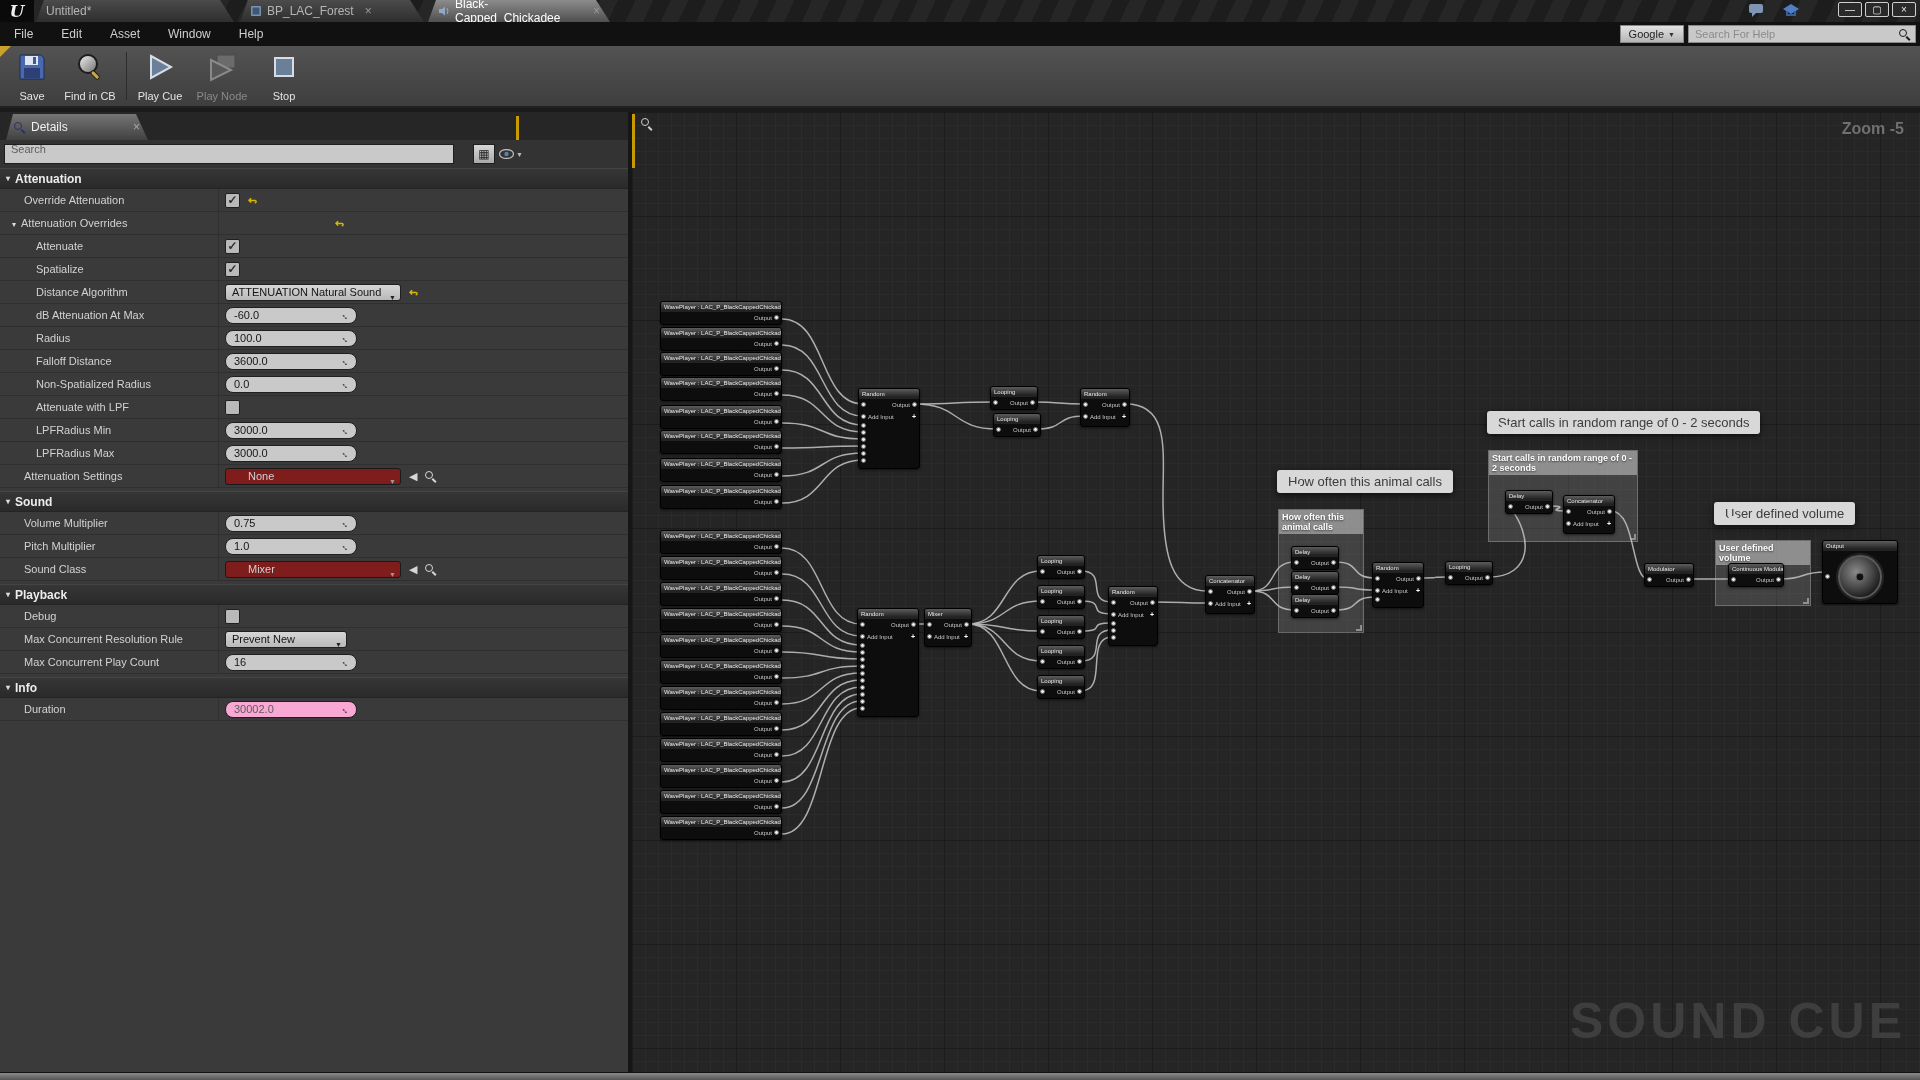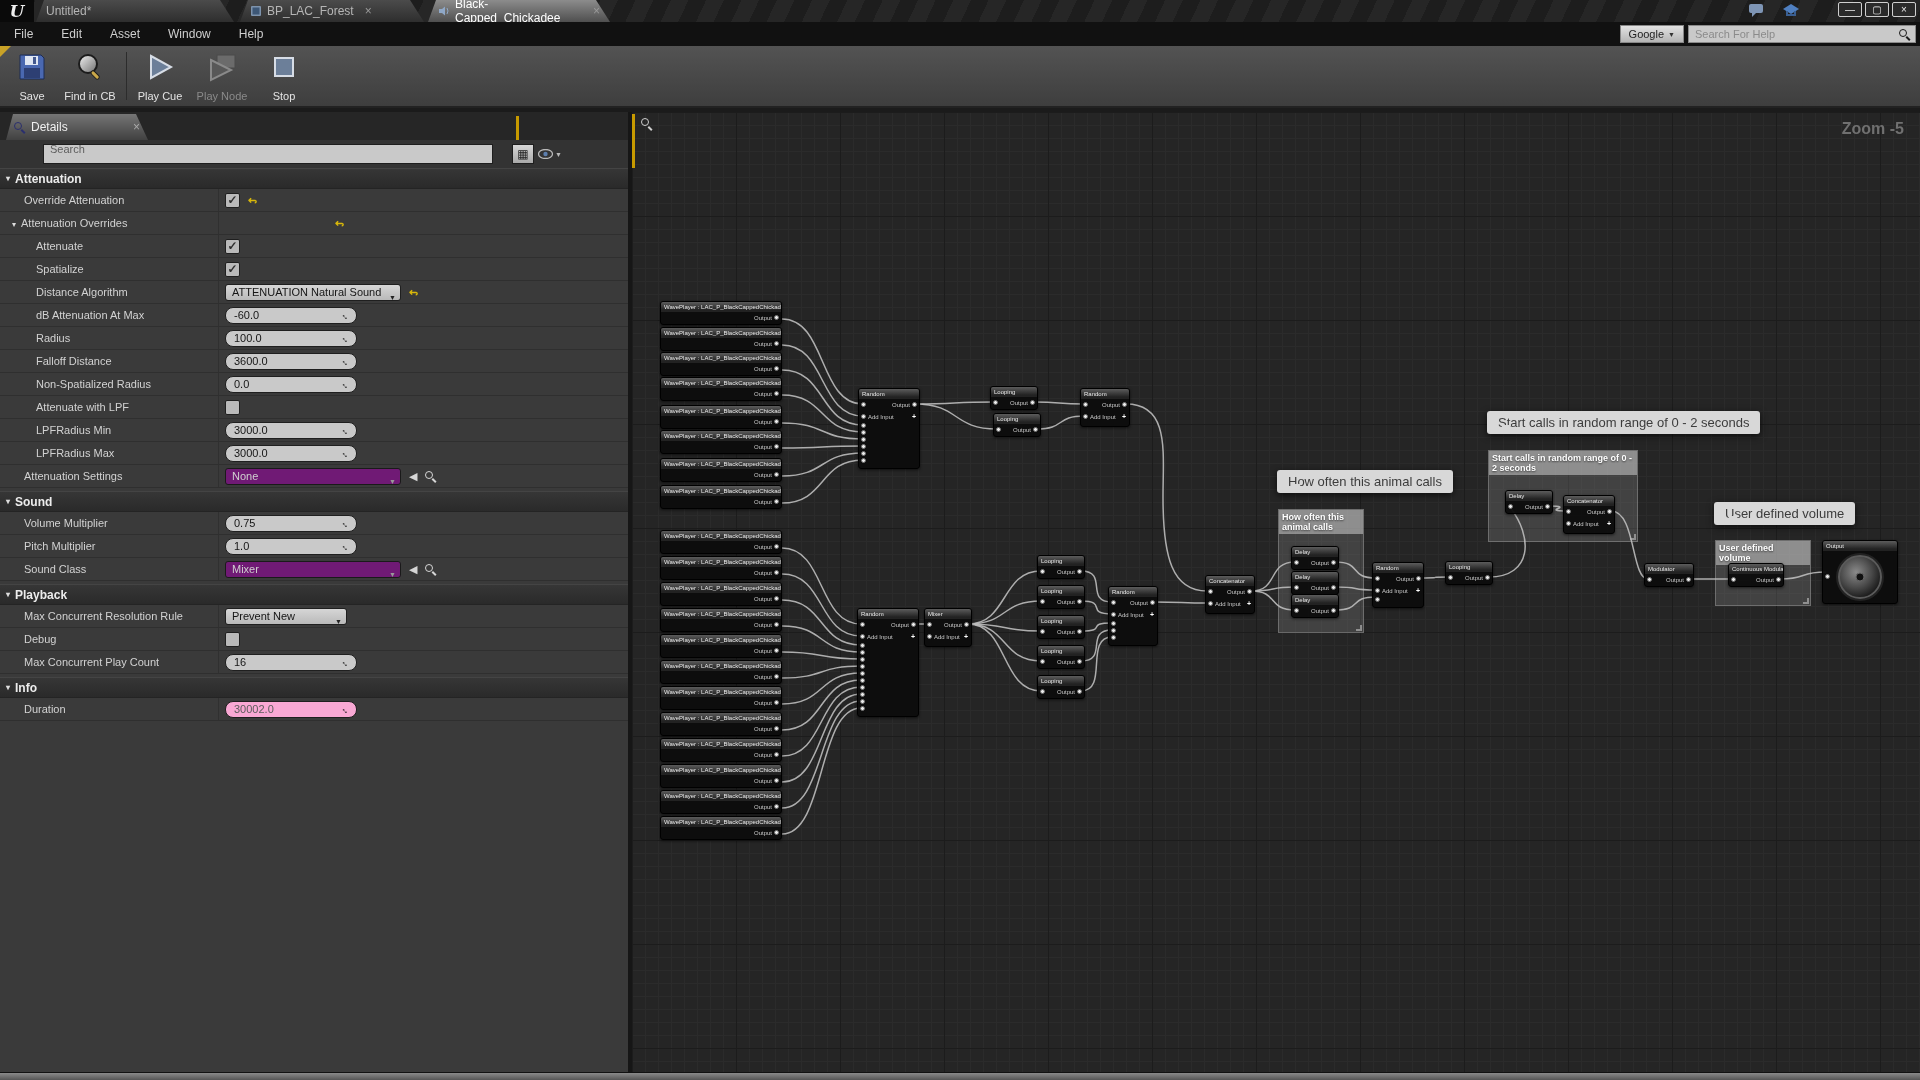--- a/index.html
+++ b/index.html
@@ -51,21 +51,21 @@
   .tabstrip { position:absolute; left:0; top:112px; width:628px; height:28px; background:#262626; }
   .dtab { position:absolute; left:6px; top:2px; width:142px; height:26px;
     background:linear-gradient(#757575,#414141); display:flex; align-items:center; gap:6px;
     padding:0 8px; color:#f0f0f0; font-size:12px;
     clip-path:polygon(0 100%, 7px 0, calc(100% - 12px) 0, 100% 100%); }
   .dtab .tclose { margin-left:auto; color:#aaa; }
   .unsaved-sliver { position:absolute; left:516px; top:4px; width:3px; height:48px; background:#c79a00; }
   .searchrow { position:absolute; left:0; top:140px; width:628px; height:28px; background:#333;
     display:flex; align-items:center; gap:4px; padding:0 4px; }
   .dsearch { width:450px; height:20px; background:#c9c9c9; border:1px solid #1e1e1e;
-    font-size:11px; color:#333; padding:0 22px 10px 6px;margin-left:39px; }
+    font-size:11px; color:#333; padding:0 22px 10px 6px; }
   .dsearch::placeholder { color:#5e5e5e; }
   .dsearch-mag { position:absolute; left:434px; color:#1a1a1a; }
   .gridbtn { width:22px; height:20px; background:linear-gradient(#d6d6d6,#a9a9a9);
     border:1px solid #1e1e1e; color:#222; font-size:12px; text-align:center; line-height:19px; }
   .eyebtn { width:26px; height:20px; display:flex; align-items:center; gap:2px; color:#bbb; }
 
   .dpanel { position:absolute; left:0; top:168px; width:628px; height:904px; background:#3a3a3a;
     overflow:hidden; }
   .sechead { height:21px; background:linear-gradient(#363636,#2a2a2a); border-top:1px solid #444;
     border-bottom:1px solid #242424; color:#ececec; font-size:12px; font-weight:bold;
@@ -85,23 +85,23 @@
     border:1px solid #1f1f1f; font-size:11px; color:#151515; padding:0 16px 0 8px;
     line-height:15px; white-space:nowrap; }
   .spin.disabled { background:#f9a8d4; color:#5c5c5c; }
   .spinicon { position:absolute; right:6px; top:1px; font-size:9px; color:#111;
     transform:rotate(45deg); }
   .drop { position:relative; width:122px; height:17px; background:linear-gradient(#d6d6d6,#b9b9b9);
     border:1px solid #1f1f1f; border-radius:3px; font-size:11px; color:#151515;
     padding:0 14px 0 6px; line-height:15px; white-space:nowrap; overflow:hidden; }
   .drop.wide { width:176px; }
   .drop .dcaret, .ddrop .dcaret { position:absolute; right:4px; top:5px; font-size:7px; color:#222; }
-  .ddrop { position:relative; width:176px; height:17px; background:#701a75;
+  .ddrop { position:relative; width:176px; height:17px; background:#7f1d1d;
     border:1px solid #1a1a1a; border-radius:3px; font-size:11px; color:#cfcfcf;
-    padding:0 14px 0 6px; line-height:15px; }
+    padding:0 14px 0 22px; line-height:15px; }
   .ddrop .dcaret { color:#999; }
   .reset { color:#d8b70b; font-size:11px; font-weight:bold; transform:scaleY(-1); }
   .reset.far { position:absolute; left:116px; }
   .navarrow { color:#d6d6d6; font-size:11px; }
   .mag { position:relative; display:inline-block; width:11px; height:11px; color:#d6d6d6; }
   .mag::before { content:""; position:absolute; left:0; top:0; width:6px; height:6px;
     border:1.6px solid currentColor; border-radius:50%; }
   .mag::after { content:""; position:absolute; left:7.5px; top:7.5px; width:4.5px; height:1.8px;
     background:currentColor; transform:rotate(45deg); transform-origin:0 0; }
   .mag.dark { color:#1a1a1a; }
@@ -399,29 +399,29 @@
           <div class="ddrop"><span>Mixer</span><span class="dcaret">▼</span></div>
           <span class="navarrow">◀</span>
           <span class="mag"></span>
         </div>
       </div>
       <div class="sechead">
         <span class="secarrow">▾</span>
         <span>Playback</span>
       </div>
       <div class="prow">
+        <div class="plabel ind1"><span>Debug</span></div>
+        <div class="pval">
+          <div class="cb"></div>
+        </div>
+      </div>
+      <div class="prow">
         <div class="plabel ind1"><span>Max Concurrent Resolution Rule</span></div>
         <div class="pval">
           <div class="drop"><span>Prevent New</span><span class="dcaret">▼</span></div>
-        </div>
-      </div>
-      <div class="prow">
-        <div class="plabel ind1"><span>Debug</span></div>
-        <div class="pval">
-          <div class="cb"></div>
         </div>
       </div>
       <div class="prow">
         <div class="plabel ind1"><span>Max Concurrent Play Count</span></div>
         <div class="pval">
           <div class="spin"><span>16</span><span class="spinicon">↔</span></div>
         </div>
       </div>
       <div class="sechead">
         <span class="secarrow">▾</span>
@@ -435,20 +435,21 @@
       </div>
     </div>
 </div>
 
 <div class="splitter"></div>
 
 <div class="graph" id="graph">
   <div class="gcorner-bar"></div>
   <span class="mag gcorner-mag"></span>
   <div class="zoomlabel">Zoom -5</div>
+  <div class="watermark">SOUND CUE</div>
 <div class="gcomment" style="left: 646px; top: 397px; width: 86px; height: 124px;">
       <div class="ctitle">How often this animal calls</div>
       <div class="chandle"></div>
     </div>
     <div class="gcomment" style="left: 856px; top: 338px; width: 150px; height: 92px;">
       <div class="ctitle">Start calls in random range of 0 - 2 seconds</div>
       <div class="chandle"></div>
     </div>
     <div class="gcomment" style="left: 1083px; top: 428px; width: 96px; height: 66px;">
       <div class="ctitle">User defined volume</div>

